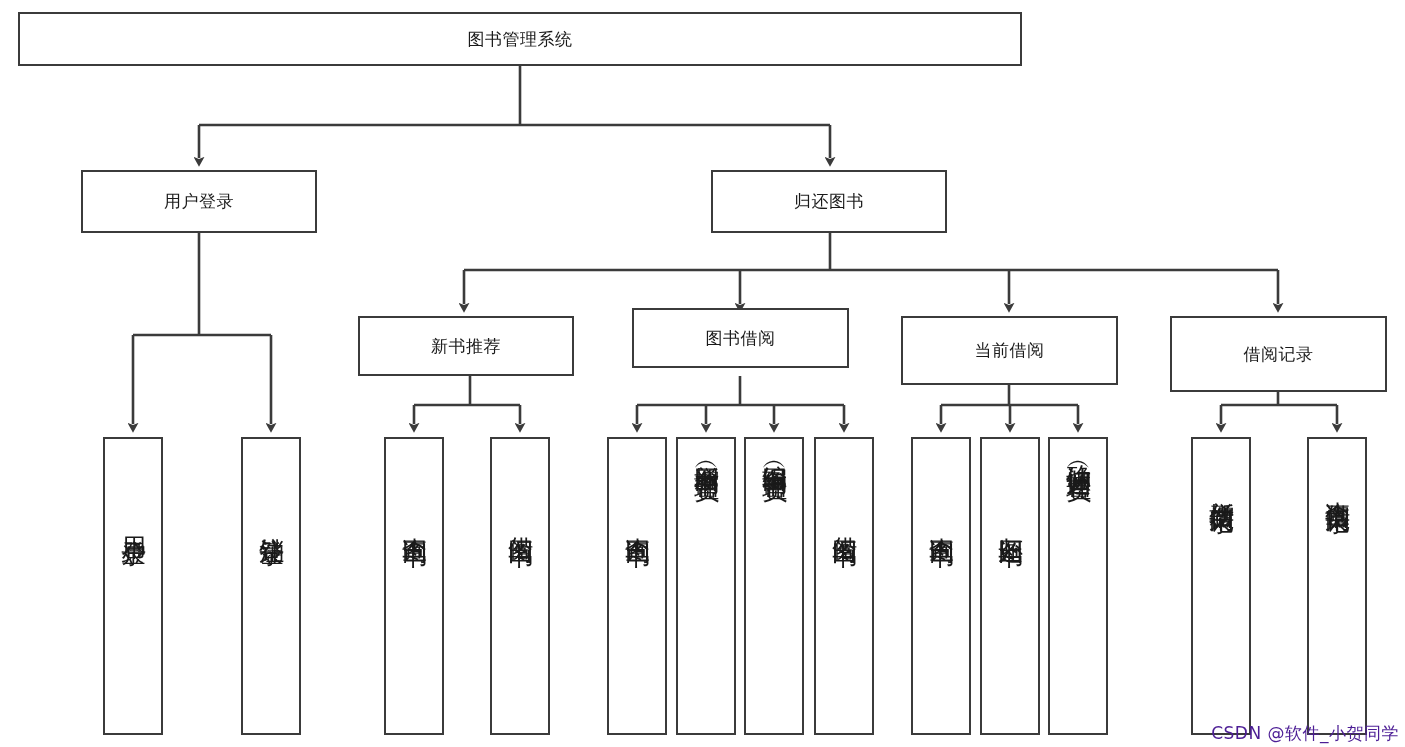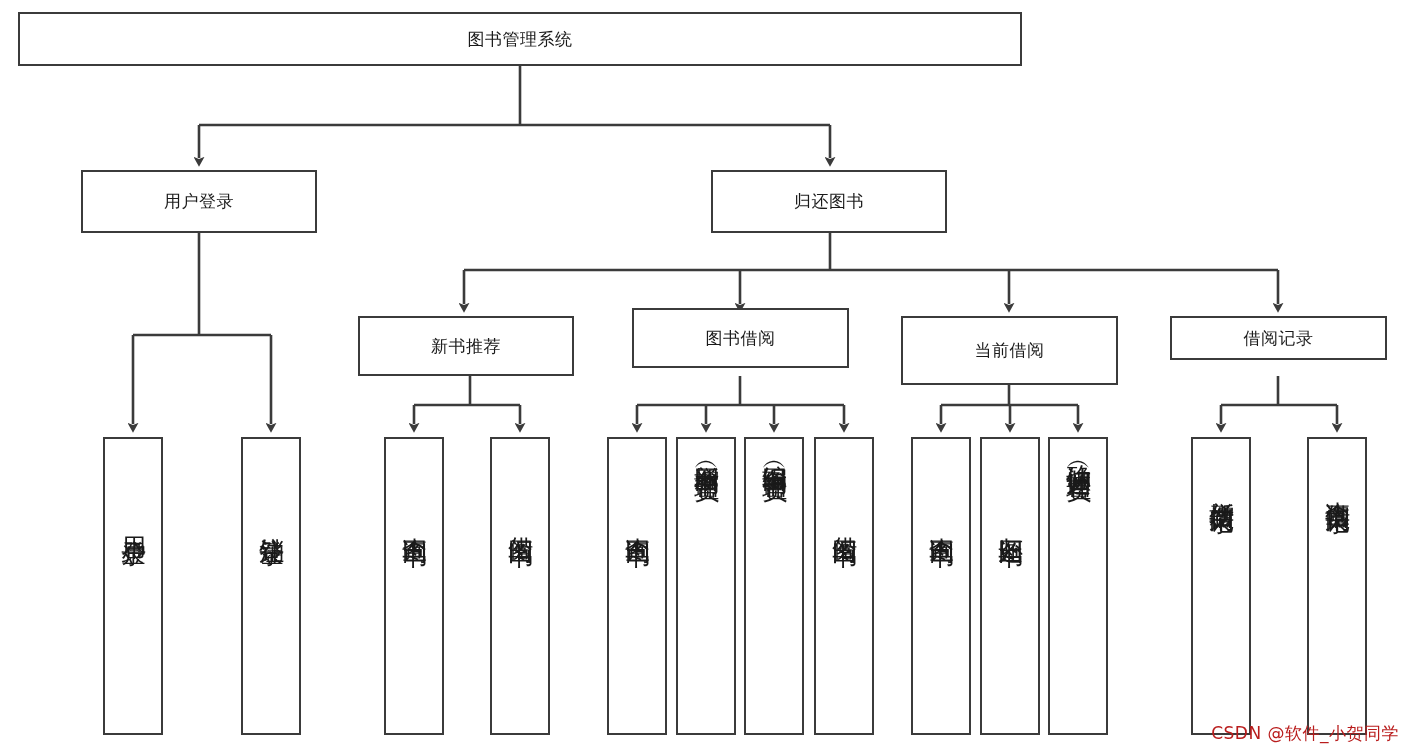--- a/index.html
+++ b/index.html
@@ -52,21 +52,21 @@
     line-height: 1.22;
     letter-spacing: 2px;
     white-space: nowrap;
     margin: 0 auto;
   }
   #watermark {
     position: absolute;
     right: 6px;
     bottom: 2px;
     font-size: 17px;
-    color: #b91c1c;
+    color: #4c1d95;
     letter-spacing: 0.5px;
     white-space: nowrap;
     z-index: 5;
   }
 </style>
 </head>
 <body>
 
 <div id="diagram-root">
 
@@ -134,21 +134,21 @@
 
   <div class="node node-h" style="left:358px; top:316px; width:216px; height:60px;">
     <span class="label">新书推荐</span>
   </div>
   <div class="node node-h" style="left:632px; top:308px; width:217px; height:60px;">
     <span class="label">图书借阅</span>
   </div>
   <div class="node node-h" style="left:901px; top:316px; width:217px; height:69px;">
     <span class="label">当前借阅</span>
   </div>
-  <div class="node node-h" style="left:1170px; top:316px; width:217px; height:44px;">
+  <div class="node node-h" style="left:1170px; top:316px; width:217px; height:76px;">
     <span class="label">借阅记录</span>
   </div>
 
   <div class="node node-v" style="left:103px; top:437px; width:60px; height:298px; padding-top:78px;">
     <span class="label">用户登录</span>
   </div>
   <div class="node node-v" style="left:241px; top:437px; width:60px; height:298px; padding-top:78px;">
     <span class="label">注销登录</span>
   </div>
 

